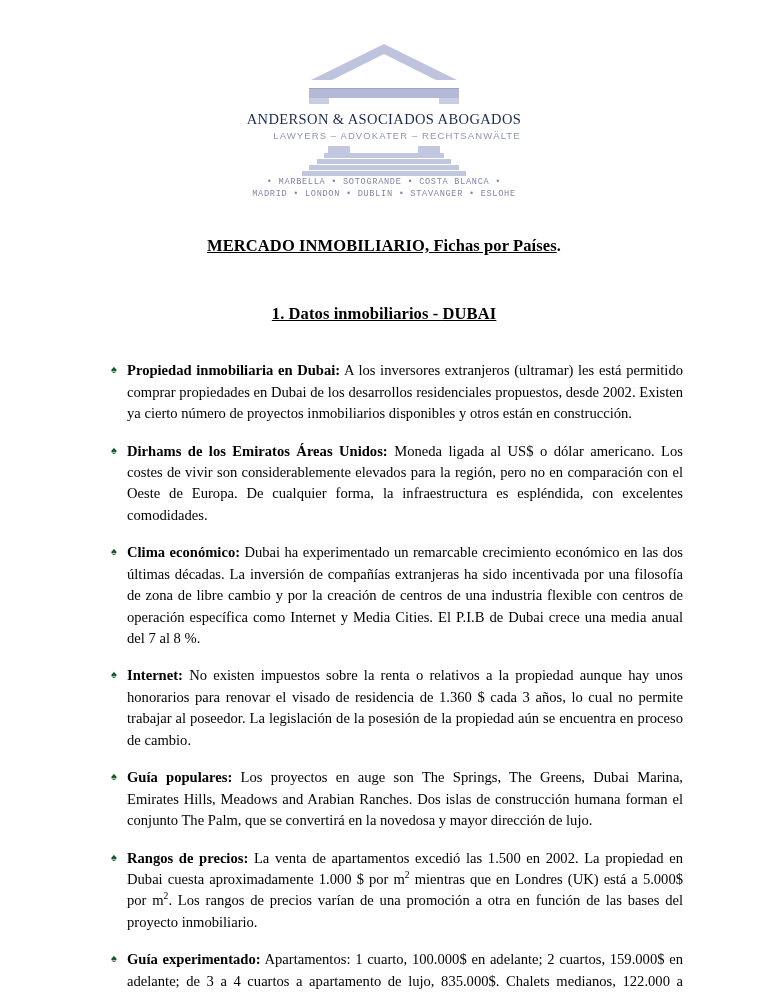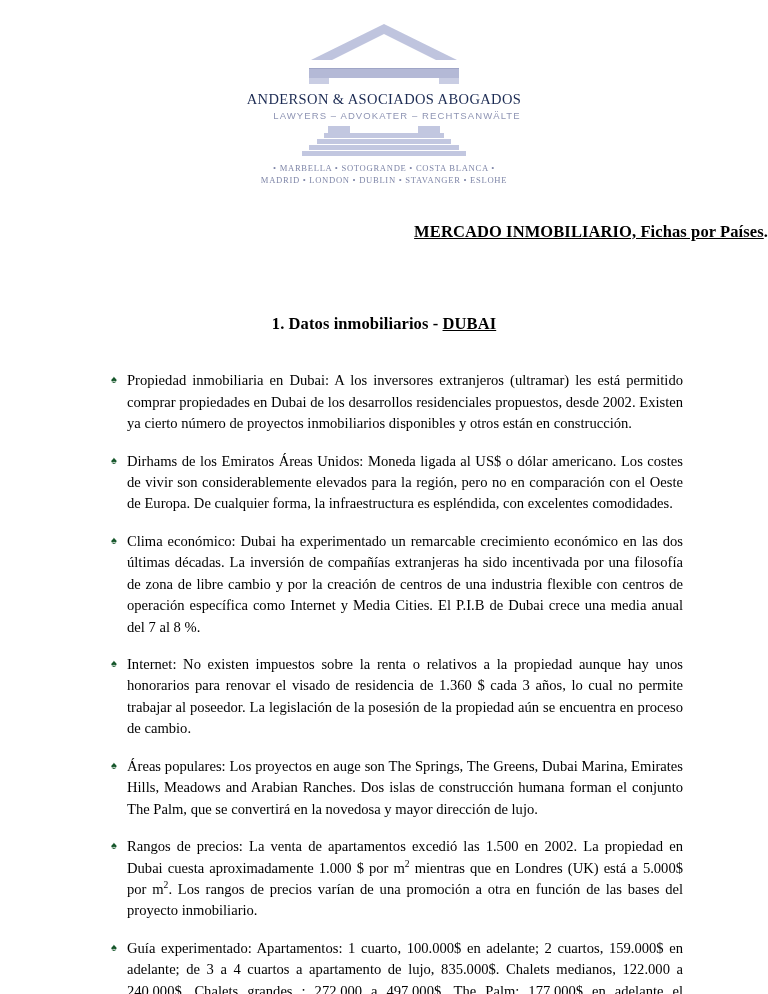--- a/index.html
+++ b/index.html
@@ -19,21 +19,21 @@
   .page {
     width: 768px;
     height: 994px;
     position: relative;
     background: #ffffff;
   }
 
   
   .logo-block {
     width: 100%;
-    padding-top: 24px;
+    padding-top: 44px;
     display: flex;
     flex-direction: column;
     align-items: center;
   }
   .logo-mark {
     width: 200px;
     display: flex;
     flex-direction: column;
     align-items: center;
   }
@@ -117,46 +117,47 @@
   .step {
     background: #c2c7e0;
     border-bottom: 1px solid #ffffff;
   }
   .step1 { width: 120px; height: 5px; }
   .step2 { width: 134px; height: 5px; }
   .step3 { width: 150px; height: 5px; }
   .step4 { width: 164px; height: 5px; }
 
   .cities {
-    font-family: Liberation Serif, serif;
+    font-family: Liberation Mono, monospace;
     font-size: 8.6px;
     letter-spacing: 0.7px;
     color: #7f86a8;
-    margin-top: 6px;
+    margin-top: 0;
     text-align: center;
     line-height: 1.35;
     white-space: nowrap;
   }
 
   
   .doc-title {
-    text-align: right;
+    text-align: center;
     font-size: 16.5px;
     font-weight: bold;
     margin-top: 36px;
     letter-spacing: 0.1px;
   }
   .doc-title .u { text-decoration: underline; }
 
   .section-title {
     text-align: center;
     font-size: 16.5px;
     font-weight: bold;
-    margin-top: 72px;
+    margin-top: 48px;
     letter-spacing: 0.1px;
+    text-decoration: underline;
   }
   .section-title .u { text-decoration: underline; }
 
   
   .content {
     margin-top: 36px;
     padding-left: 111px;
     padding-right: 85px;
   }
   .bullet-item {
@@ -170,21 +171,21 @@
   .bullet-item:last-child { margin-bottom: 0; }
   .bullet-mark {
     position: absolute;
     left: 0;
     top: 1px;
     color: #15562a;
     font-size: 11px;
     line-height: 1.55;
   }
   .lead {
-    font-weight: normal;
+    font-weight: bold;
   }
   b.inline-b { font-weight: normal; }
   sup {
     font-size: 0.66em;
     vertical-align: super;
     line-height: 0;
   }
 </style>
 </head>
 <body>
@@ -240,21 +241,21 @@
 
     <div class="bullet-item">
       <span class="bullet-mark">♠</span><span class="lead">Clima económico:</span><span> Dubai ha experimentado un remarcable crecimiento económico en las dos últimas décadas. La inversión de compañías extranjeras ha sido incentivada por una filosofía de zona de libre cambio y por la creación de centros de una industria flexible con centros de operación específica como Internet y Media Cities. El P.I.B de Dubai crece una media anual del 7 al 8 %.</span>
     </div>
 
     <div class="bullet-item">
       <span class="bullet-mark">♠</span><span class="lead">Internet:</span><span> No existen impuestos sobre la renta o relativos a la propiedad aunque hay unos honorarios para renovar el visado de residencia de 1.360 $ cada 3 años, lo cual no permite trabajar al poseedor. La legislación de la posesión de la propiedad aún se encuentra en proceso de cambio.</span>
     </div>
 
     <div class="bullet-item">
-      <span class="bullet-mark">♠</span><span class="lead">Áreas populares:</span><span> Los proyectos en auge son The Springs, The Greens, Dubai Marina, Emirates Hills, Meadows and Arabian Ranches. Dos islas de construcción humana forman el conjunto The Palm, que se convertirá en la novedosa y mayor dirección de lujo.</span>
+      <span class="bullet-mark">♠</span><span class="lead">Guía populares:</span><span> Los proyectos en auge son The Springs, The Greens, Dubai Marina, Emirates Hills, Meadows and Arabian Ranches. Dos islas de construcción humana forman el conjunto The Palm, que se convertirá en la novedosa y mayor dirección de lujo.</span>
     </div>
 
     <div class="bullet-item">
       <span class="bullet-mark">♠</span><span class="lead">Rangos de precios:</span><span> La venta de apartamentos excedió las 1.500 en 2002. La propiedad en Dubai cuesta aproximadamente 1.000 $ por m</span><sup>2</sup><span> mientras que en Londres (UK) está a 5.000$ por m</span><sup>2</sup><span>. Los rangos de precios varían de una promoción a otra en función de las bases del proyecto inmobiliario.</span>
     </div>
 
     <div class="bullet-item">
       <span class="bullet-mark">♠</span><span class="lead">Guía experimentado:</span><span> Apartamentos: 1 cuarto, 100.000$ en adelante; 2 cuartos, 159.000$ en adelante; de 3 a 4 cuartos a apartamento de lujo, 835.000$. Chalets medianos, 122.000 a 240.000$. Chalets grandes : 272.000 a 497.000$. The Palm: 177.000$ en adelante el apartamento; Adosados y Chalets: 462.000 a 1.264.000$.</span>
     </div>
 

